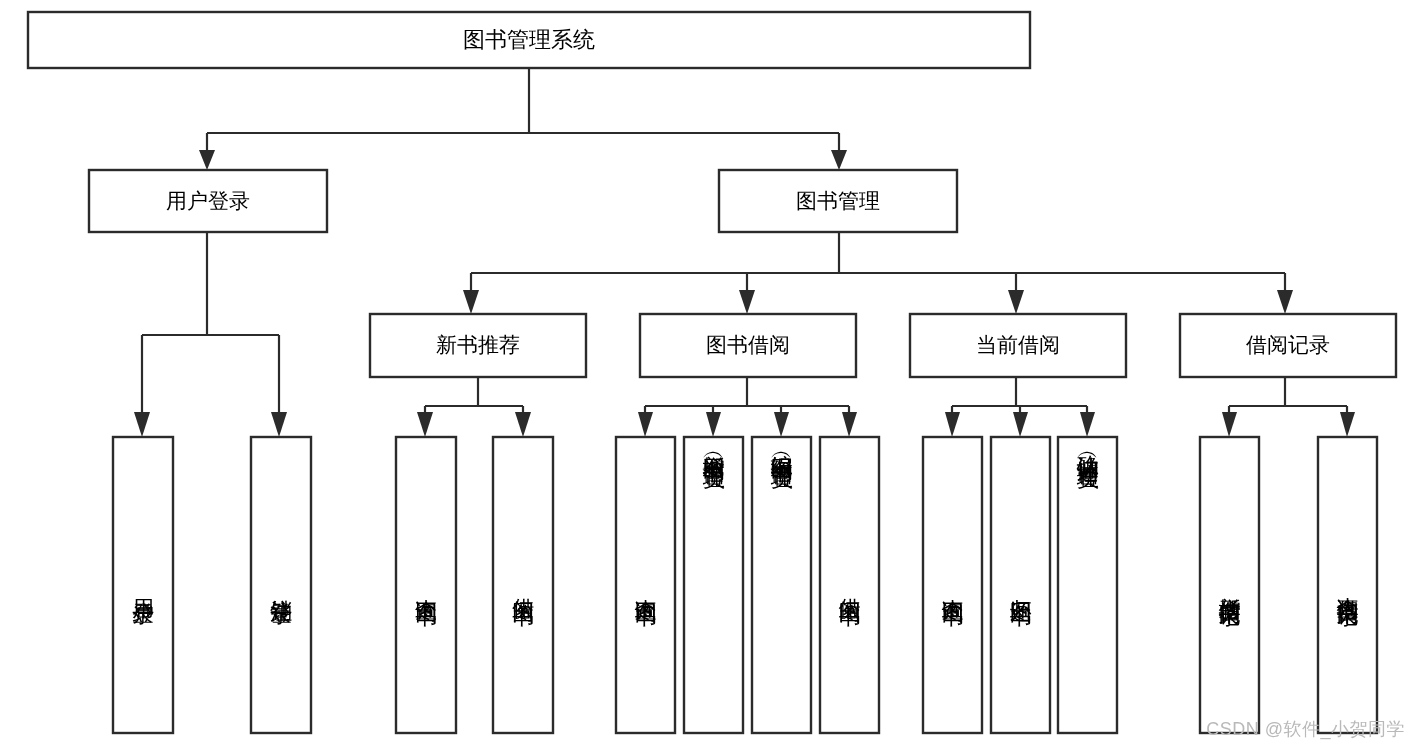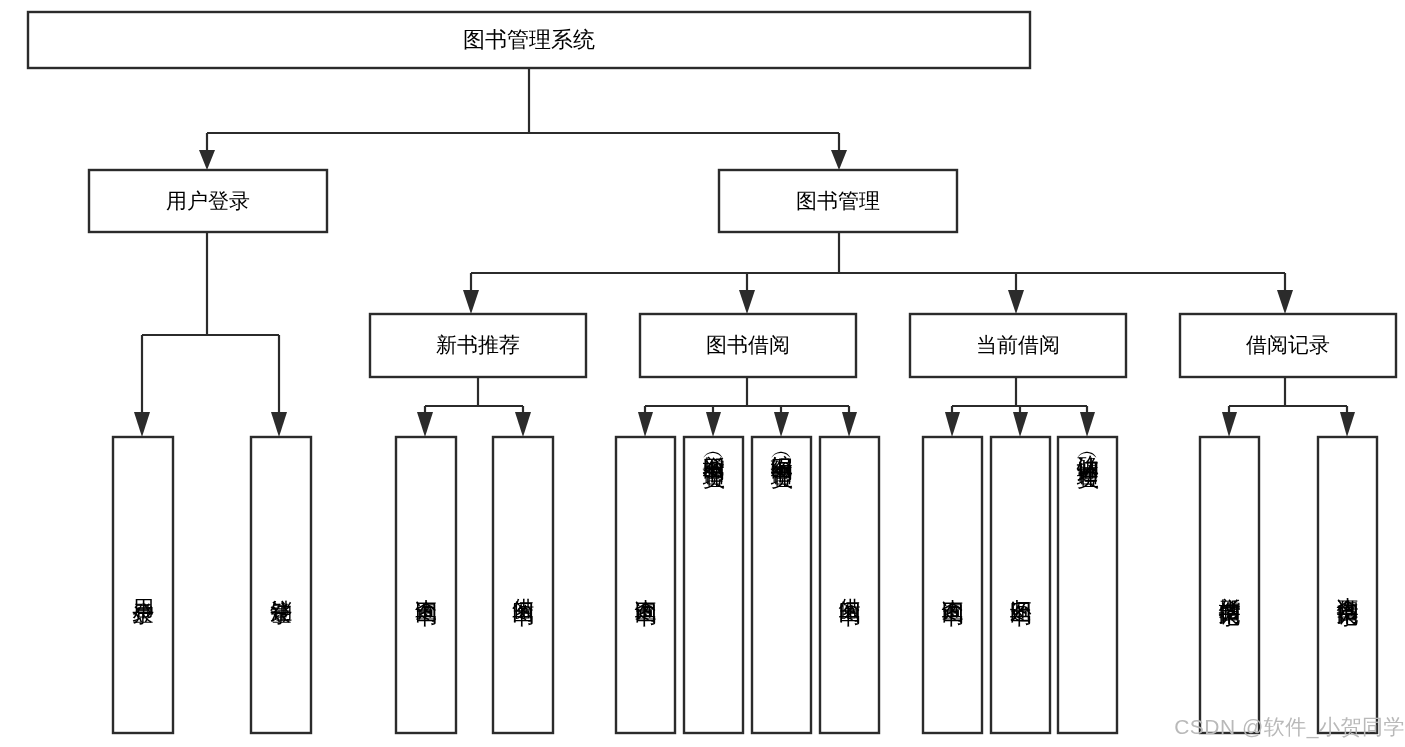--- a/index.html
+++ b/index.html
@@ -71,21 +71,21 @@
     line-height: 1.12;
     letter-spacing: 2px;
     color: #000000;
     white-space: nowrap;
   }
   .watermark {
     position: absolute;
     right: 8px;
     bottom: 6px;
     font-family: "Liberation Sans", "DejaVu Sans", sans-serif;
-    font-size: 21px;
+    font-size: 18px;
     color: #b9b9b9;
     letter-spacing: 0.5px;
     white-space: nowrap;
   }
 </style>
 </head>
 <body>
 
 <div id="diagram-root">
 

